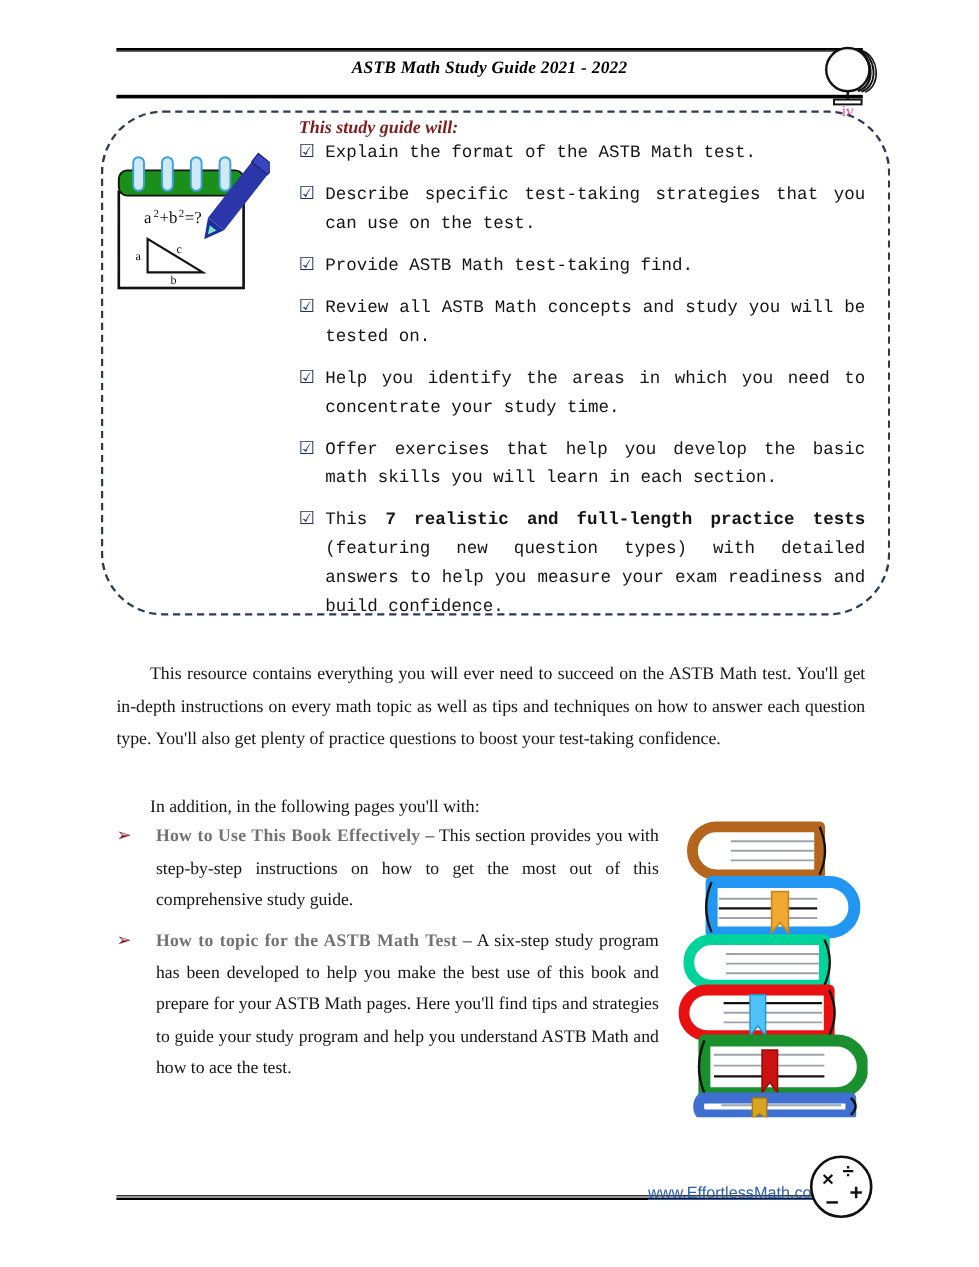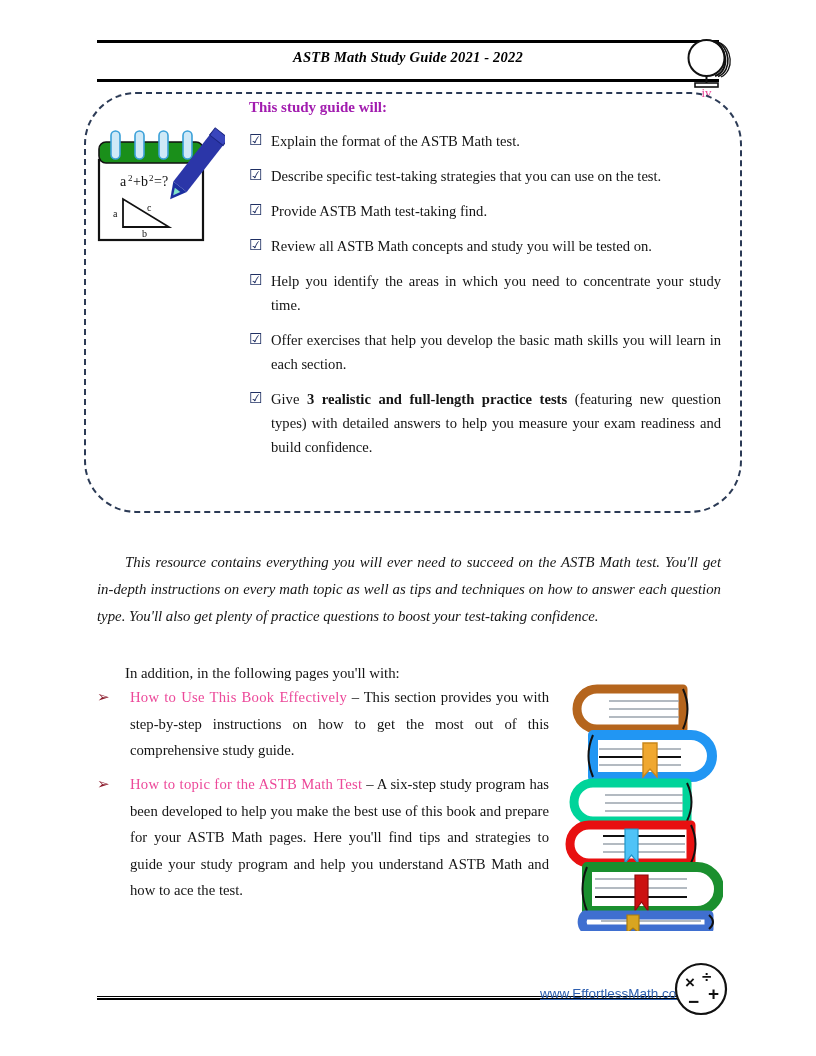--- a/index.html
+++ b/index.html
@@ -98,22 +98,22 @@
   
   .checklist {
     position: absolute;
     left: 249px;
     top: 99px;
     width: 472px;
   }
   .checklist-title {
     font-weight: bold;
     font-size: 15px;
-    margin-bottom: 13px;
-    color: #a21caf;
+    color: #7f1d1d;
+    font-style: italic;
   }
   .check-item {
     display: flex;
     align-items: flex-start;
     margin-bottom: 11px;
   }
   .check-box {
     flex: 0 0 auto;
     width: 22px;
     color: #1f2f63;
@@ -121,35 +121,36 @@
     line-height: 20px;
     padding-top: 1px;
   }
   .check-text {
     flex: 1 1 auto;
     font-size: 14.6px;
     line-height: 24px;
     text-align: justify;
     text-justify: inter-word;
     color: #141414;
+    font-family: Liberation Mono, monospace;
   }
   .check-text b { font-weight: bold; }
 
   
   .body-para {
     position: absolute;
     left: 97px;
     width: 624px;
     font-size: 14.8px;
     line-height: 27px;
     text-align: justify;
     text-justify: inter-word;
     color: #141414;
   }
-  #para-resource { top: 549px; text-indent: 28px; font-style: italic; }
+  #para-resource { top: 549px; text-indent: 28px; }
   #para-addition { top: 660px; text-indent: 28px; }
 
   
   .arrow-item {
     position: absolute;
     left: 97px;
     width: 452px;
     display: flex;
     align-items: flex-start;
   }
@@ -164,22 +165,22 @@
   }
   .arrow-body {
     flex: 1 1 auto;
     font-size: 14.7px;
     line-height: 26.5px;
     text-align: justify;
     text-justify: inter-word;
     color: #141414;
   }
   .arrow-head {
-    font-weight: normal;
-    color: #ec4899;
+    font-weight: bold;
+    color: #737373;
     letter-spacing: 0.25px;
   }
 
   
   .books {
     position: absolute;
     left: 551px;
     top: 679px;
     width: 172px;
     height: 252px;
@@ -305,21 +306,21 @@
     <span class="check-text"><span>Help you identify the areas in which you need to concentrate your study time.</span><b></b><span></span></span>
   </div>
 
   <div class="check-item">
     <span class="check-box">☑</span>
     <span class="check-text"><span>Offer exercises that help you develop the basic math skills you will learn in each section.</span><b></b><span></span></span>
   </div>
 
   <div class="check-item">
     <span class="check-box">☑</span>
-    <span class="check-text"><span>Give </span><b>3 realistic and full-length practice tests</b><span> (featuring new question types) with detailed answers to help you measure your exam readiness and build confidence.</span></span>
+    <span class="check-text"><span>This </span><b>7 realistic and full-length practice tests</b><span> (featuring new question types) with detailed answers to help you measure your exam readiness and build confidence.</span></span>
   </div>
 </div>
 
 <div class="body-para" id="para-resource">This resource contains everything you will ever need to succeed on the ASTB Math test. You'll get in-depth instructions on every math topic as well as tips and techniques on how to answer each question type. You'll also get plenty of practice questions to boost your test-taking confidence.</div>
 <div class="body-para" id="para-addition">In addition, in the following pages you'll with:</div>
 
 <div class="arrow-item" id="arrow-1">
   <span class="arrow-marker">➢</span>
   <span class="arrow-body"><span class="arrow-head">How to Use This Book Effectively</span><span> – This section provides you with step-by-step instructions on how to get the most out of this comprehensive study guide.</span></span>
 </div>

